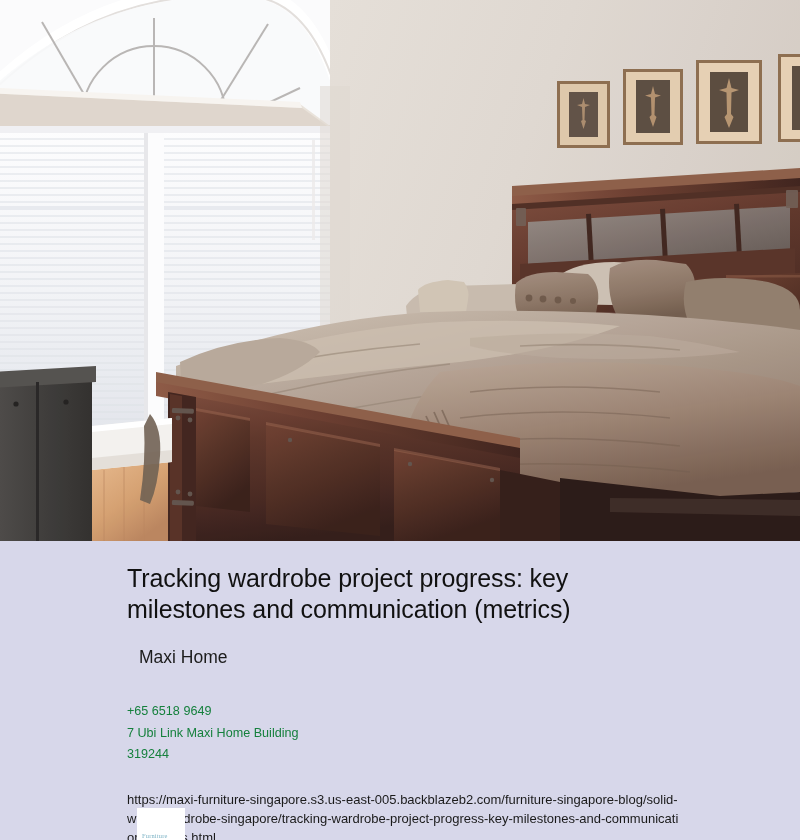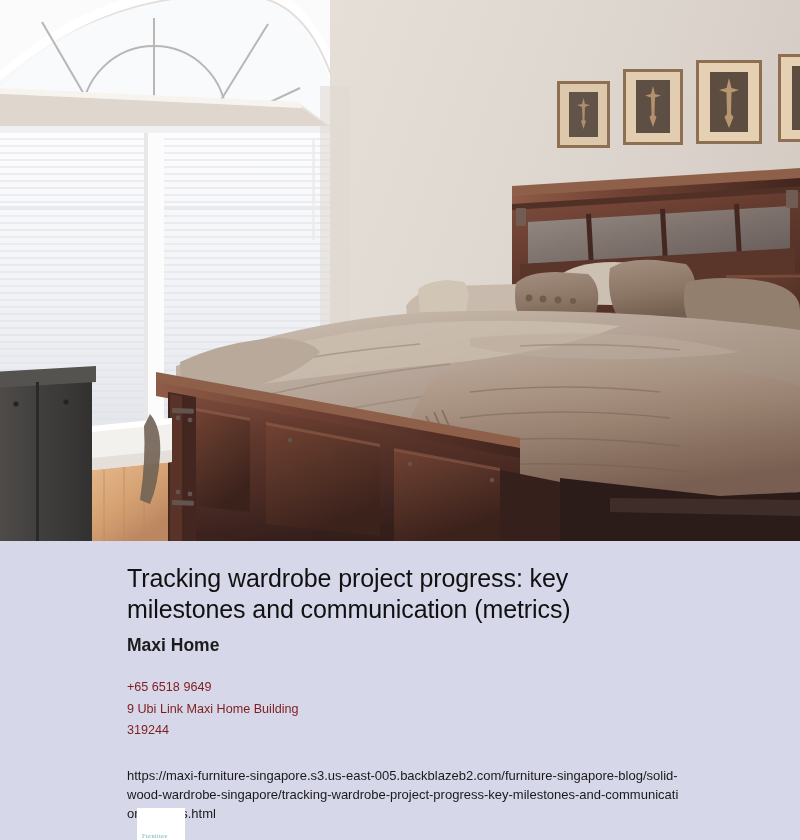--- a/index.html
+++ b/index.html
@@ -52,35 +52,35 @@
     margin: 0;
     padding-top: 22px;
     font-size: 25px;
     line-height: 31px;
     font-weight: 400;
     color: #111111;
     letter-spacing: -0.1px;
   }
 
   #subtitle {
-    margin: 0;
+    margin: 12px;
     padding-top: 9px;
     font-size: 17.5px;
     line-height: 22px;
-    font-weight: 700;
+    font-weight: 400;
     color: #1b1b1b;
   }
 
   #contact {
     padding-top: 21px;
   }
   .contact-line {
     font-size: 12.6px;
     line-height: 21.5px;
-    color: #7f1d1d;
+    color: #15803d;
   }
 
   #url-block {
     padding-top: 8px;
     width: 556px;
   }
   #page-url {
     display: block;
     font-size: 13px;
     line-height: 19px;
@@ -446,21 +446,21 @@
 
   <div id="panel">
     <div class="panel-inner">
 
       <h1 id="title">Tracking wardrobe project progress: key milestones and communication (metrics)</h1>
 
       <h2 id="subtitle">Maxi Home</h2>
 
       <div id="contact">
         <div class="contact-line">+65 6518 9649</div>
-        <div class="contact-line">9 Ubi Link Maxi Home Building</div>
+        <div class="contact-line">7 Ubi Link Maxi Home Building</div>
         <div class="contact-line">319244</div>
       </div>
 
       <div id="url-block">
         <a id="page-url" href="#">https://maxi-furniture-singapore.s3.us-east-005.backblazeb2.com/furniture-singapore-blog/solid-wood-wardrobe-singapore/tracking-wardrobe-project-progress-key-milestones-and-communication-metrics.html</a>
       </div>
 
     </div>
 
     <div id="logo-card">

